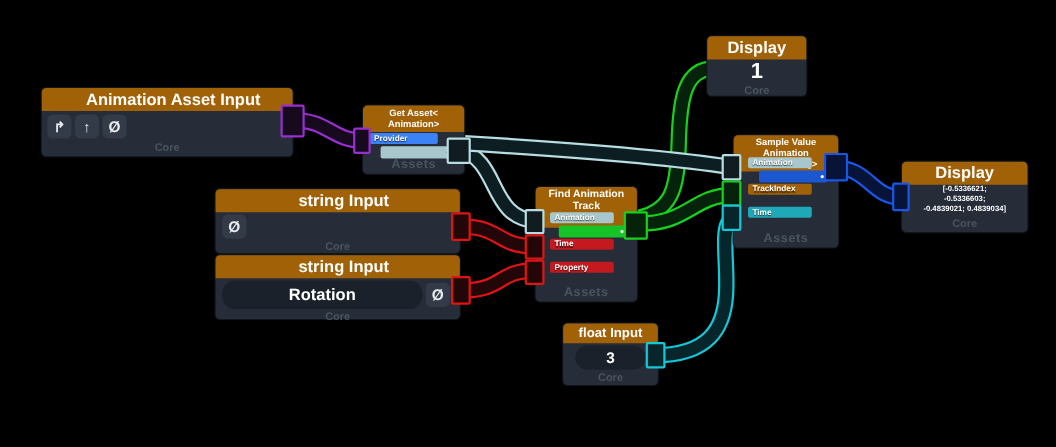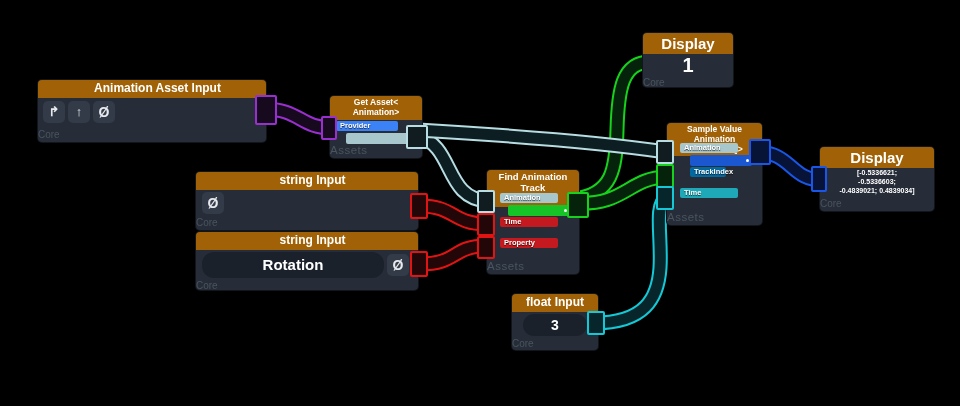--- a/index.html
+++ b/index.html
@@ -5,23 +5,23 @@
   html,body{margin:0;padding:0;background:#000;}
   body{width:960px;height:406px;position:relative;overflow:hidden;
        font-family:"Liberation Sans",sans-serif;color:#fff;}
   #wires{position:absolute;left:0;top:0;z-index:1;}
   .wo{fill:none;stroke-width:15;stroke-linecap:butt;}
   .wi{fill:none;stroke-width:11;stroke-linecap:butt;}
   .node{position:absolute;background:#262d38;border-radius:4px;z-index:2;
         box-shadow:0 0 0 1px #11151c;display:flex;flex-direction:column;}
   .node-header{background:#a16207;border-radius:4px 4px 0 0;text-align:center;
         font-weight:bold;padding:2px 2px;line-height:1.15;}
-  .node-footer{text-align:left;font-weight:normal;color:#49545f;margin-top:auto;
+  .node-footer{text-align:center;font-weight:bold;color:#49545f;margin-top:auto;
         padding-bottom:2px;}
-  .t13{font-size:12px;padding-left:13px;} .t15{font-size:15px;} .t12{font-size:12px;}
+  .t13{font-size:15px;padding-left:13px;} .t15{font-size:15px;} .t12{font-size:12px;}
   .t95{font-size:9.5px;} .t85{font-size:8.5px;}
   .f10{font-size:10px;} .f115{font-size:11.5px;letter-spacing:.5px;}
   .row{display:flex;align-items:center;gap:3px;padding:3px 5px;}
   .sqbtn{width:22px;height:22px;background:#333b48;border-radius:5px;color:#e8eaee;
         display:flex;align-items:center;justify-content:center;font-size:13px;font-weight:bold;flex:none;}
   .field{background:#1b212b;border-radius:12px;color:#fff;font-weight:bold;text-align:center;
         display:flex;align-items:center;justify-content:center;}
   .bar{position:absolute;height:10px;border-radius:2px;font-size:7.5px;font-weight:bold;
         color:#fff;line-height:10px;padding-left:4px;box-sizing:border-box;
         text-shadow:0 1px 1px rgba(0,0,0,.7);}
@@ -146,21 +146,21 @@
   <div class="node-header t85">
     <div>Sample Value Animation</div>
     <div>Track&lt;floatQ&gt;</div>
   </div>
   <div class="node-footer f115">Assets</div>
 </div>
 <div class="bar" style="left:680px;top:143px;width:58px;background:#a7c7cd;z-index:2;">Animation</div>
 <div class="bar-out" style="left:690px;top:155px;width:62px;background:#1b57cf;z-index:2;">
     <span class="bar-dot"></span>
   </div>
-<div class="bar" style="left:680px;top:167px;width:36px;background:#0369a1;z-index:2;margin-left:10px;">TrackIndex</div>
+<div class="bar" style="left:680px;top:167px;width:58px;background:#a16207;z-index:2;">TrackIndex</div>
 <div class="bar" style="left:680px;top:188px;width:58px;background:#1fa9b8;z-index:2;">Time</div>
 
 <div class="node" style="left:643px;top:33px;width:90px;height:54px;">
   <div class="node-header t15">Display</div>
   <div class="disp-val" style="font-size:20px;">1</div>
   <div class="node-footer f10">Core</div>
 </div>
 
 <div class="node" style="left:820px;top:147px;width:114px;height:64px;">
   <div class="node-header t15">Display</div>

